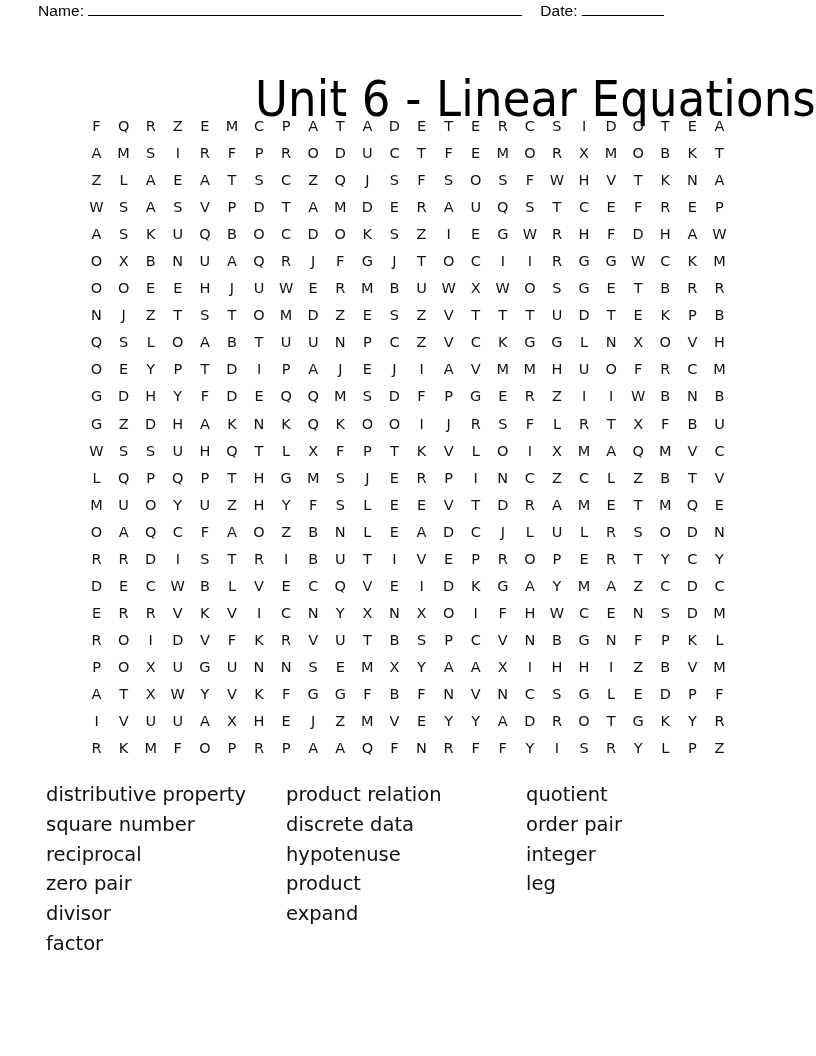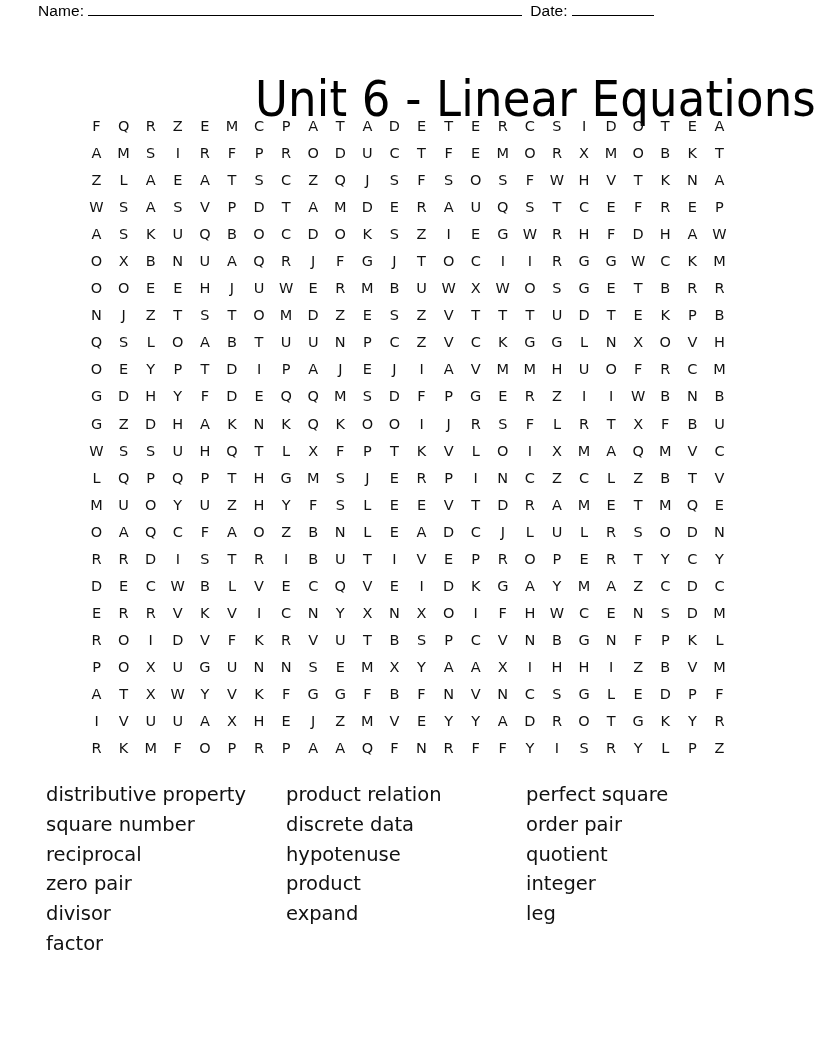--- a/index.html
+++ b/index.html
@@ -39,21 +39,21 @@
     letter-spacing: 0.1px;
   }
   .rule {
     display: inline-block;
     border-bottom: 1.3px solid #000;
     margin-left: 4px;
     height: 13px;
   }
   .rule-name { width: 434px; }
   .rule-date { width: 82px; }
-  .field-date { margin-left: 8px; }
+  .field-date { margin-left: 18px; }
 
   
   .title {
     position: absolute;
     top: 34px;
     left: 0;
     width: 816px;
     text-align: right;
     font-family: "DejaVu Sans Condensed", "Liberation Sans Narrow", "Liberation Sans", sans-serif;
     font-size: 50px;
@@ -709,19 +709,18 @@
       <div class="word">factor</div>
     </div>
     <div class="word-col">
       <div class="word">product relation</div>
       <div class="word">discrete data</div>
       <div class="word">hypotenuse</div>
       <div class="word">product</div>
       <div class="word">expand</div>
     </div>
     <div class="word-col">
-      <div class="word">perfect square</div>
+      <div class="word">quotient</div>
       <div class="word">order pair</div>
-      <div class="word">quotient</div>
       <div class="word">integer</div>
       <div class="word">leg</div>
     </div>
   </div>
 
 </body></html>

